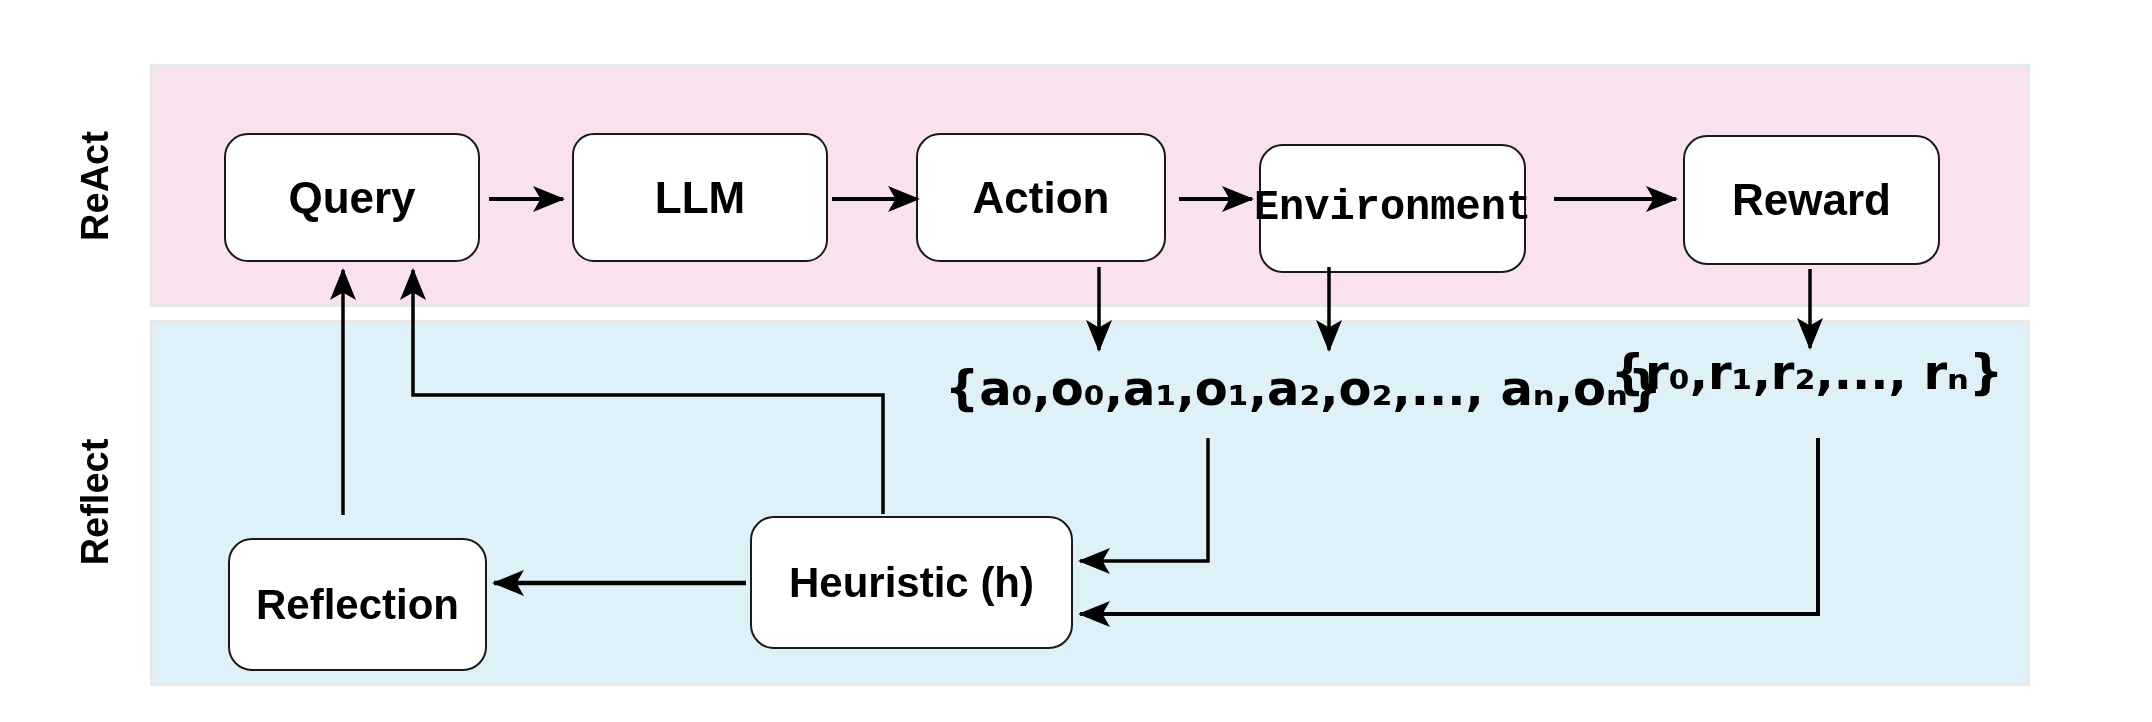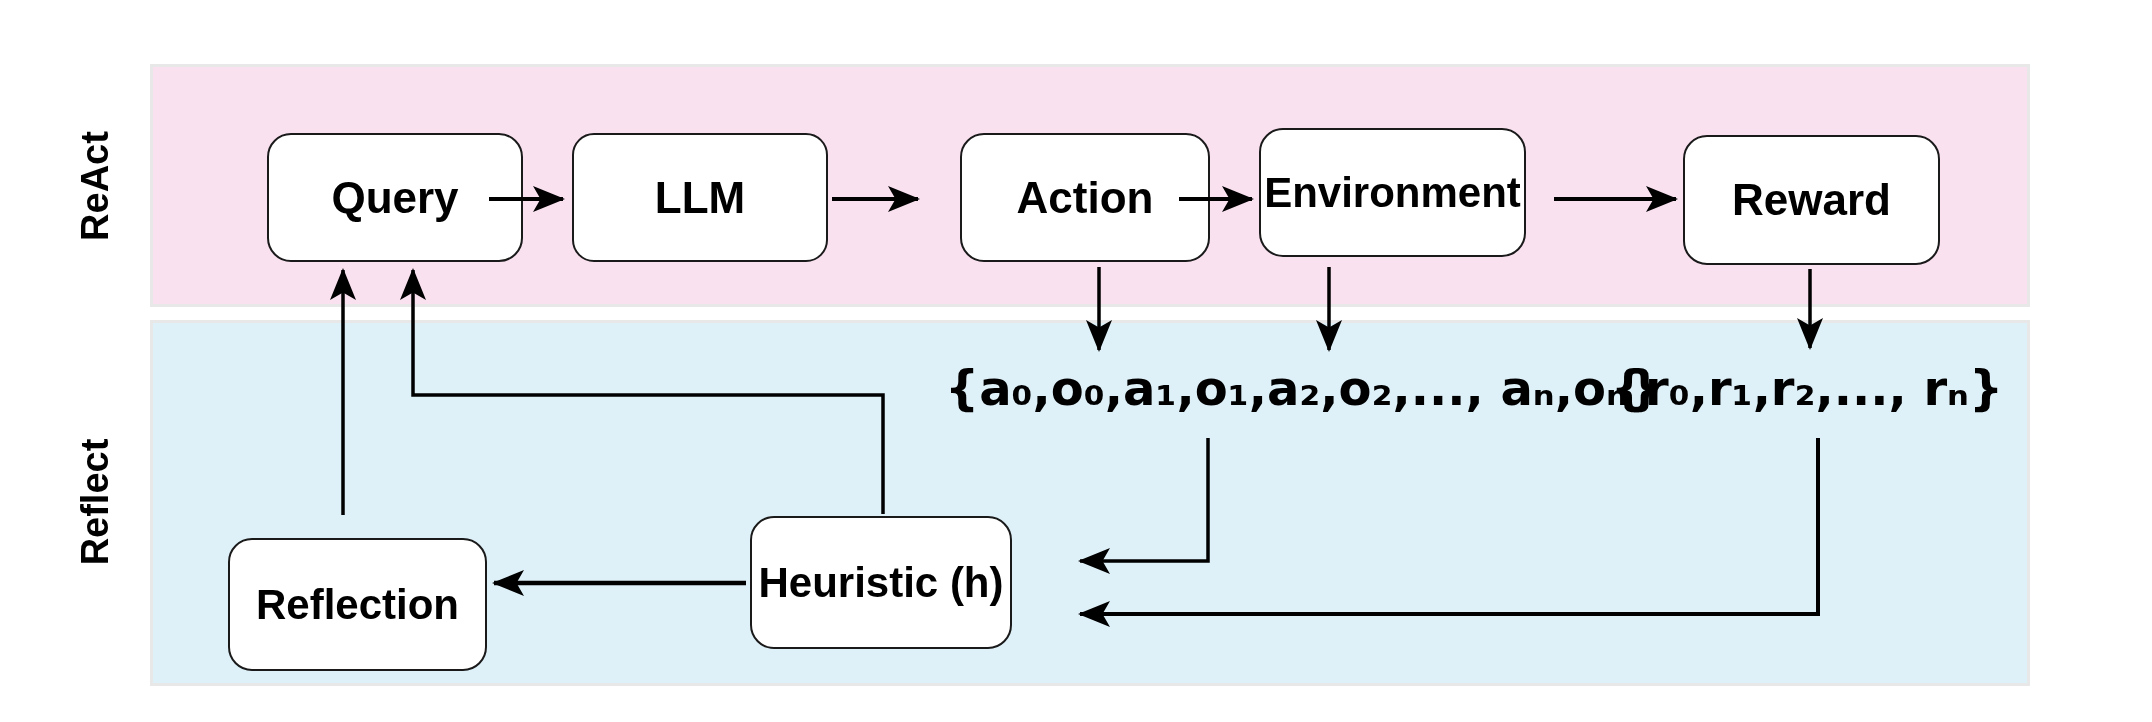--- a/index.html
+++ b/index.html
@@ -57,38 +57,38 @@
     border-radius: 24px;
     display: flex;
     align-items: center;
     justify-content: center;
     text-align: center;
     font-weight: bold;
     font-size: 44px;
     color: #000;
     line-height: 1.18;
   }
-  #node-query       { left: 224px;  top: 133px; width: 256px; height: 129px; margin-left: 43px; }
+  #node-query       { left: 224px;  top: 133px; width: 256px; height: 129px; }
   #node-llm         { left: 572px;  top: 133px; width: 256px; height: 129px; border-radius: 22px; }
-  #node-action      { left: 960px;  top: 133px; width: 250px; height: 129px; }
-  #node-environment { left: 1259px; top: 128px; width: 267px; height: 129px; font-size: 42px; }
+  #node-action      { left: 916px;  top: 133px; width: 250px; height: 129px; }
+  #node-environment { left: 1259px; top: 144px; width: 267px; height: 129px; font-size: 42px; font-family: Liberation Mono, monospace; }
   #node-reward      { left: 1683px; top: 135px; width: 257px; height: 130px; }
   #node-reflection  { left: 228px;  top: 517px; width: 259px; height: 133px; font-size: 42px; margin-top: 21px; }
-  #node-heuristic   { left: 750px;  top: 516px; width: 262px; height: 133px; font-size: 42px; }
+  #node-heuristic   { left: 750px;  top: 516px; width: 323px; height: 133px; font-size: 42px; }
   .set-text {
     position: absolute;
     font-family: "DejaVu Sans", sans-serif;
     font-weight: bold;
     font-size: 48px;
     color: #000;
     text-align: center;
     white-space: nowrap;
   }
   #trajectory-set { left: 945px;  top: 360px; width: 610px; }
-  #reward-set     { left: 1607px; top: 360px; width: 400px; }
+  #reward-set     { left: 1607px; top: 344px; width: 400px; }
   #connector-layer {
     position: absolute;
     left: 0; top: 0;
     width: 2152px; height: 722px;
     pointer-events: none;
   }
   #connector-layer .wire {
     stroke: #000000;
     fill: none;
   }

